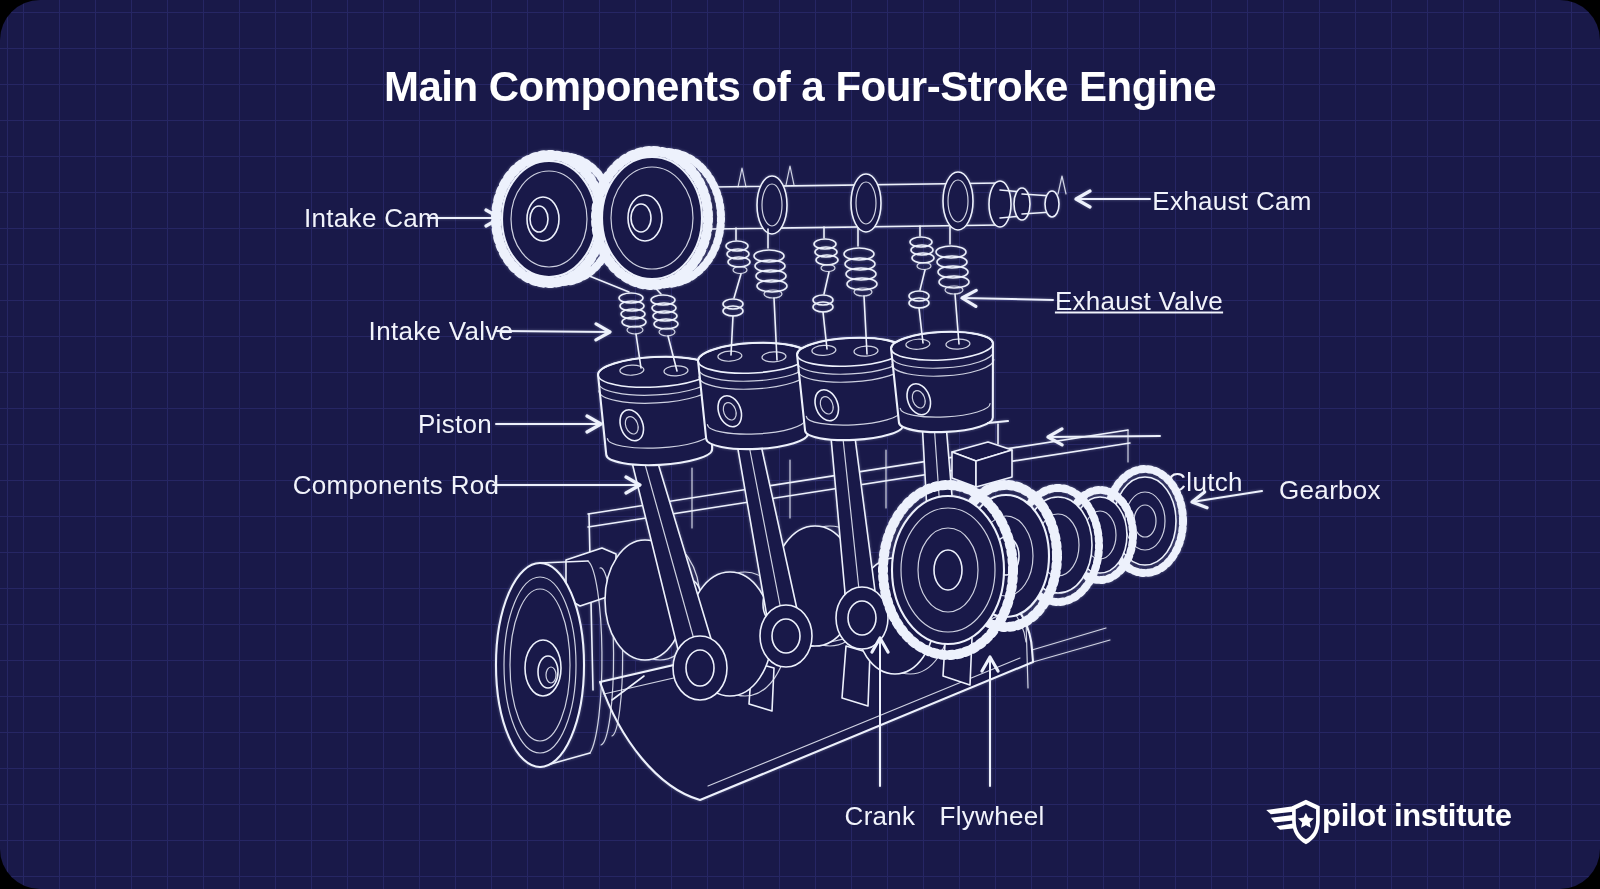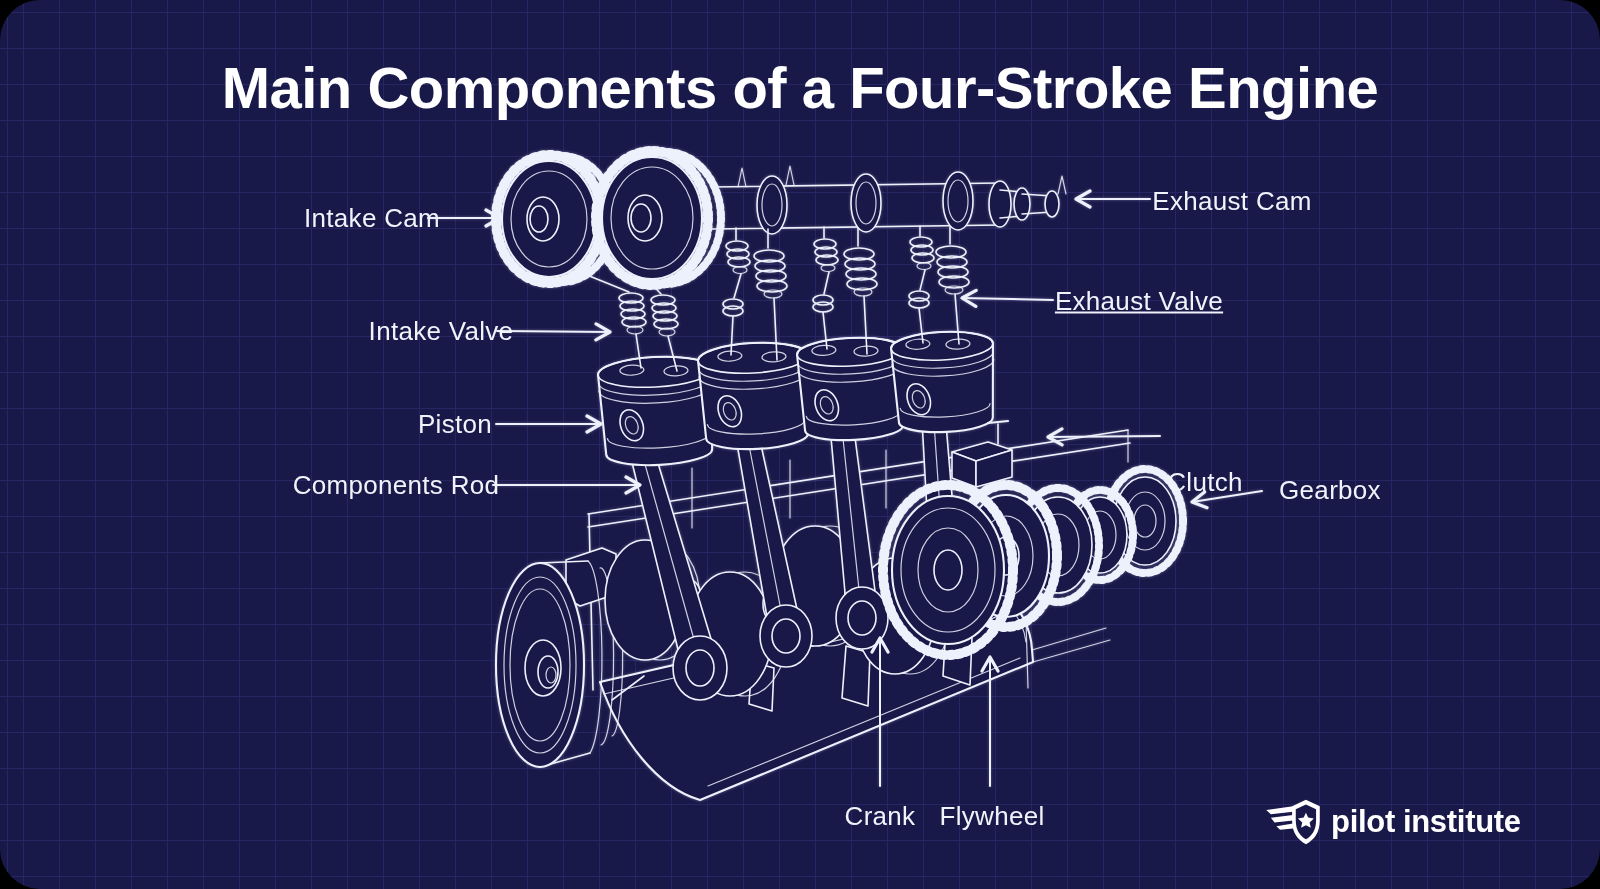--- a/index.html
+++ b/index.html
@@ -14,38 +14,38 @@
     position:relative;width:1600px;height:889px;overflow:hidden;
     border-radius:40px;background-color:var(--background);
     background-image:
       repeating-linear-gradient(to right, var(--grid-line) 0 1px, transparent 1px 36px),
       repeating-linear-gradient(to bottom, var(--grid-line) 0 1px, transparent 1px 36px);
     background-position:23px 0,0 12px;
     font-family:"Liberation Sans", sans-serif;
   }
   .title{
     position:absolute;left:50%;top:87px;transform:translate(-50%,-50%);
-    font-size:58px;font-weight:700;letter-spacing:-.5px;color:#ffffff;white-space:nowrap;
+    font-size:42px;font-weight:700;letter-spacing:-.5px;color:#ffffff;white-space:nowrap;
   }
   .lbl{
     position:absolute;transform:translate(-50%,-50%);
     font-size:26px;font-weight:400;letter-spacing:.3px;color:var(--text);white-space:nowrap;
   }
   svg.eng{position:absolute;left:0;top:0;filter:drop-shadow(0 0 1.5px rgba(220,228,255,.35));}
   .eng path,.eng ellipse,.eng line{
     stroke:var(--line-art);stroke-width:1.6;fill:none;
     stroke-linecap:round;stroke-linejoin:round;
   }
   .eng .f{fill:var(--background);}
   .eng .w2{stroke-width:2.1;}
   .eng .thin{stroke-width:1.2;opacity:.85;}
   .eng .teeth{stroke-width:10;stroke-dasharray:3.5 4.6;}
   .eng .teeth.sm{stroke-width:8;stroke-dasharray:3 4.2;}
   .eng .arrows line{stroke-width:2;}
-  .logo{position:absolute;left:1264px;top:798px;display:flex;align-items:center;gap:9px;}
+  .logo{position:absolute;left:1264px;top:798px;display:flex;gap:0;}
   .logo .words{display:flex;gap:8px;align-items:baseline;}
   .logo .word{font-size:31px;font-weight:700;letter-spacing:-.3px;color:#ffffff;}
 </style>
 </head>
 <body>
 
 <div class="card">
 
   <div class="title">Main Components of a Four-Stroke Engine</div>
 

